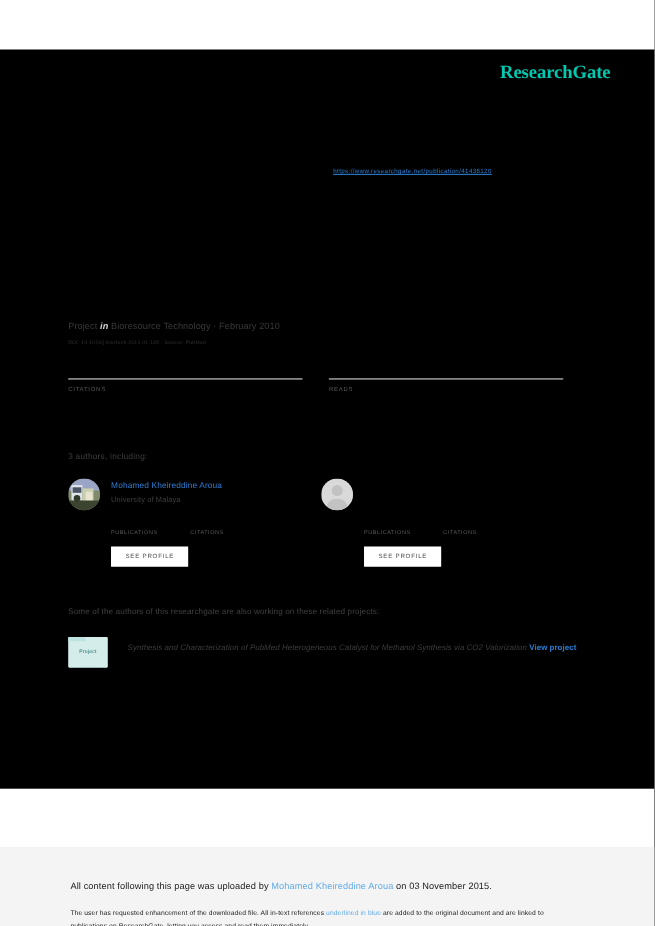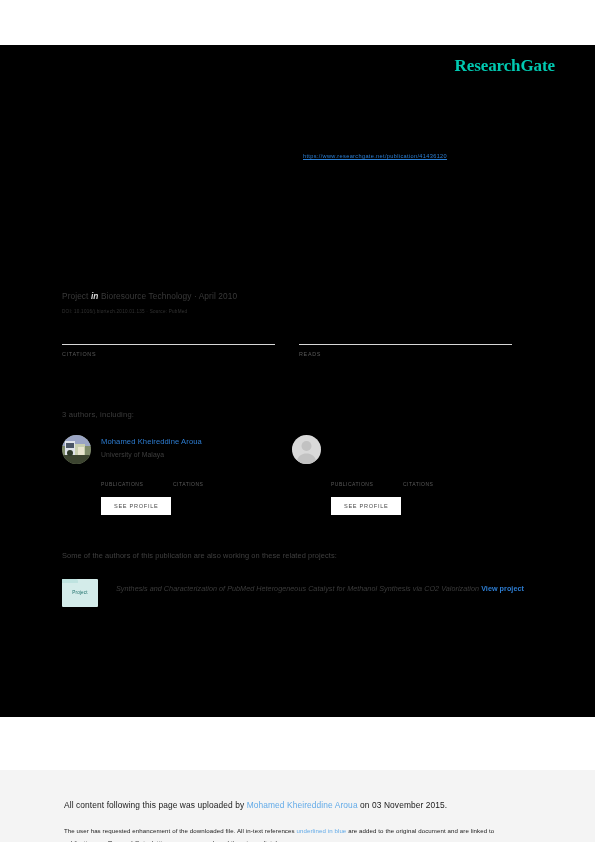--- a/index.html
+++ b/index.html
@@ -283,21 +283,21 @@
 
 <div class="page-body">
 
   <div class="brand">ResearchGate</div>
 
   <a class="pub-url" href="#">https://www.researchgate.net/publication/41436120</a>
 
   <div class="article-meta">
     <span>Project</span>
     <span class="in">in</span>
-    <span>Bioresource Technology · April 2010</span>
+    <span>Bioresource Technology · February 2010</span>
   </div>
 
   <div class="article-doi">DOI: 10.1016/j.biortech.2010.01.135 · Source: PubMed</div>
 
   <div class="stats">
     <div class="stat-col">
       <div class="stat-number"></div>
       <div class="stat-rule"></div>
       <div class="stat-label">CITATIONS</div>
     </div>
@@ -362,21 +362,21 @@
         <div class="astat">
           <div class="astat-number"></div>
           <div class="astat-label">CITATIONS</div>
         </div>
       </div>
       <div class="see-profile">SEE PROFILE</div>
     </div>
 
   </div>
 
-  <div class="projects-heading">Some of the authors of this publication are also working on these related projects:</div>
+  <div class="projects-heading">Some of the authors of this researchgate are also working on these related projects:</div>
 
   <div class="project-row">
     <div class="project-thumb">
       <div class="folder-back"></div>
       <div class="folder-tab"></div>
       <div class="folder-label">Project</div>
     </div>
     <div class="project-text">
       <span>Synthesis and Characterization of PubMed Heterogeneous Catalyst for Methanol Synthesis via CO2 Valorization</span>
       <span class="view-project">View project</span>

